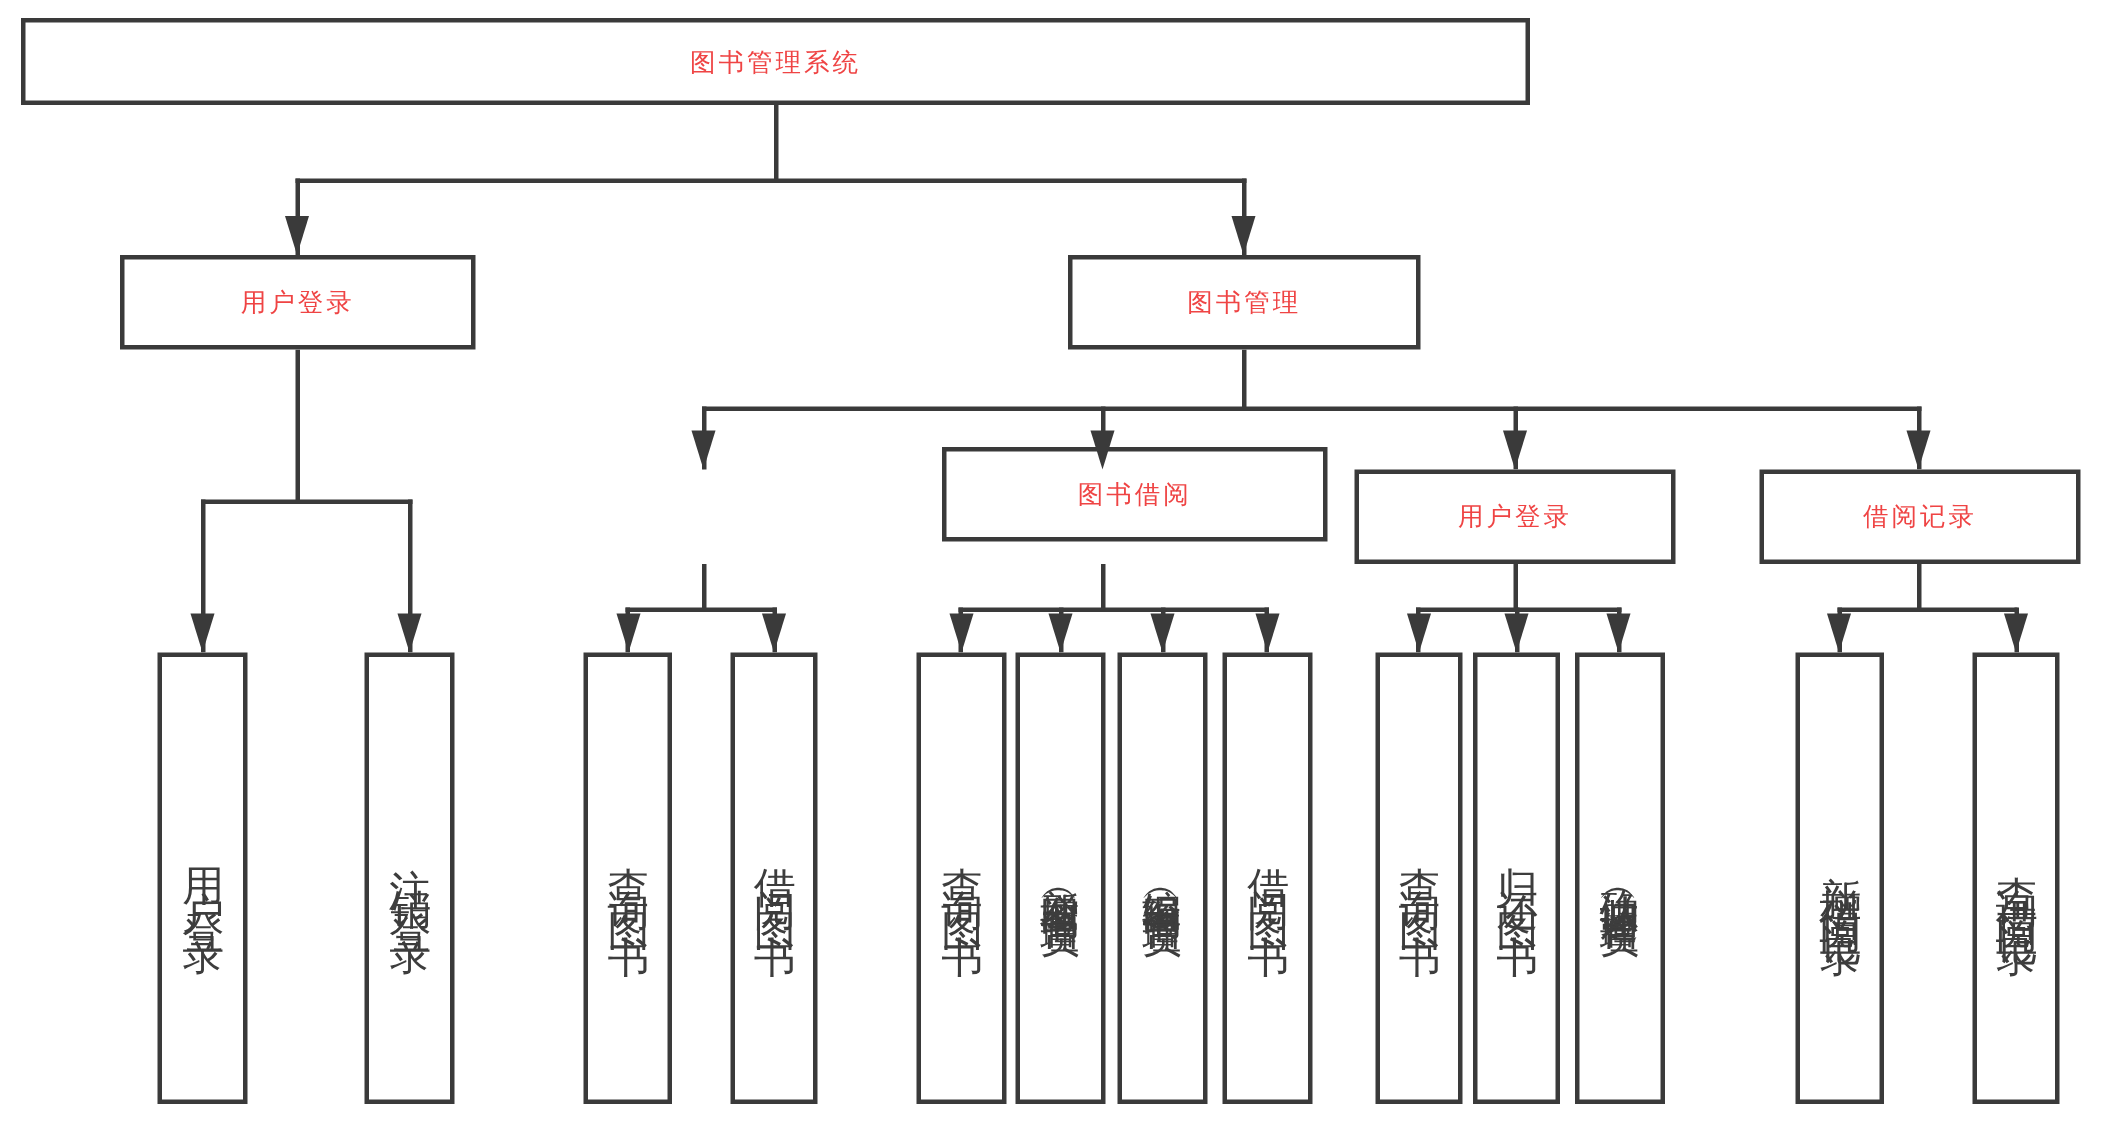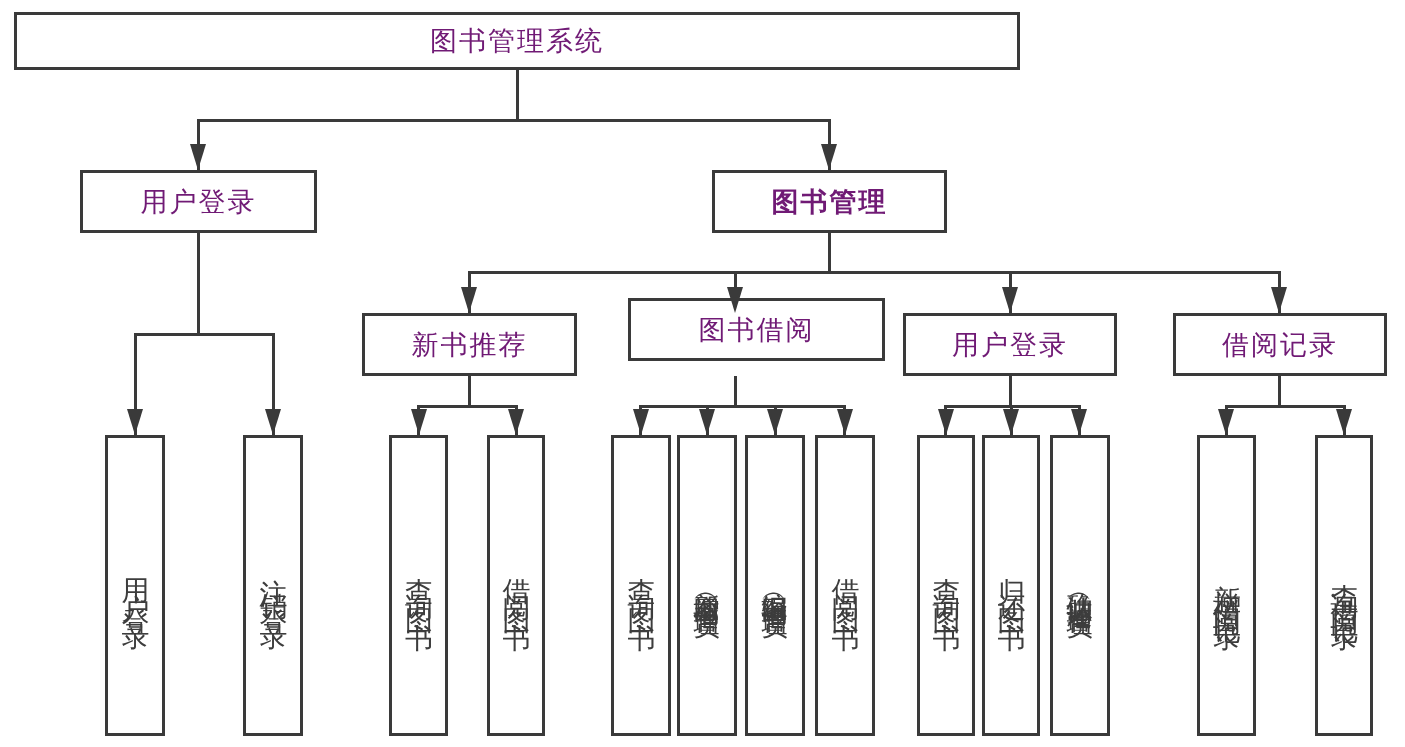--- a/index.html
+++ b/index.html
@@ -6,21 +6,21 @@
   .canvas{
     position:relative;width:1405px;height:747px;background:#ffffff;
     font-family:"Liberation Sans","DejaVu Sans",sans-serif;
     color:#3d3d3d;overflow:hidden;
   }
   .box{
     position:absolute;background:#ffffff;border:3px solid #3a3a3a;
     display:flex;align-items:center;justify-content:center;
     box-sizing:border-box;z-index:2;
   }
-  .hlabel{font-size:27px;letter-spacing:2px;color:#701a75;white-space:nowrap;}
+  .hlabel{font-size:17px;letter-spacing:2px;color:#ef4444;white-space:nowrap;}
   .vtext{
     writing-mode:vertical-rl;text-orientation:mixed;
     font-size:28px;letter-spacing:15px;color:#3d3d3d;line-height:1;
   }
   .vtext.mid{letter-spacing:8px;}
   .vtext.long{font-size:26px;letter-spacing:3px;}
   .vl{position:absolute;width:3px;background:#3a3a3a;z-index:1;}
   .hl{position:absolute;height:3px;background:#3a3a3a;z-index:1;}
   .ar{
     position:absolute;width:0;height:0;z-index:3;
@@ -44,21 +44,21 @@
   <div class="vl" style="left:516px;top:70px;height:52px;"></div>
   <div class="hl" style="left:197px;top:119px;width:634px;"></div>
   <div class="vl" style="left:197px;top:119px;height:51px;"></div>
   <div class="ar" style="left:190px;top:144px;"></div>
   <div class="vl" style="left:828px;top:119px;height:51px;"></div>
   <div class="ar" style="left:821px;top:144px;"></div>
 
   <div class="box" style="left:80px;top:170px;width:237px;height:63px;">
     <span class="hlabel">用户登录</span>
   </div>
-  <div class="box" style="left:712px;top:170px;width:235px;height:63px;font-weight:bold;">
+  <div class="box" style="left:712px;top:170px;width:235px;height:63px;">
     <span class="hlabel">图书管理</span>
   </div>
 
   <div class="vl" style="left:197px;top:233px;height:103px;"></div>
   <div class="hl" style="left:134px;top:333px;width:141px;"></div>
   <div class="vl" style="left:134px;top:333px;height:102px;"></div>
   <div class="ar" style="left:127px;top:409px;"></div>
   <div class="vl" style="left:272px;top:333px;height:102px;"></div>
   <div class="ar" style="left:265px;top:409px;"></div>
 
@@ -66,23 +66,20 @@
   <div class="hl" style="left:468px;top:271px;width:813px;"></div>
   <div class="vl" style="left:468px;top:271px;height:42px;"></div>
   <div class="ar" style="left:461px;top:287px;"></div>
   <div class="vl" style="left:734px;top:271px;height:42px;"></div>
   <div class="ar" style="left:727px;top:287px;"></div>
   <div class="vl" style="left:1009px;top:271px;height:42px;"></div>
   <div class="ar" style="left:1002px;top:287px;"></div>
   <div class="vl" style="left:1278px;top:271px;height:42px;"></div>
   <div class="ar" style="left:1271px;top:287px;"></div>
 
-  <div class="box" style="left:362px;top:313px;width:215px;height:63px;">
-    <span class="hlabel">新书推荐</span>
-  </div>
   <div class="box" style="left:628px;top:298px;width:257px;height:63px;">
     <span class="hlabel">图书借阅</span>
   </div>
   <div class="box" style="left:903px;top:313px;width:214px;height:63px;">
     <span class="hlabel">用户登录</span>
   </div>
   <div class="box" style="left:1173px;top:313px;width:214px;height:63px;">
     <span class="hlabel">借阅记录</span>
   </div>
 

